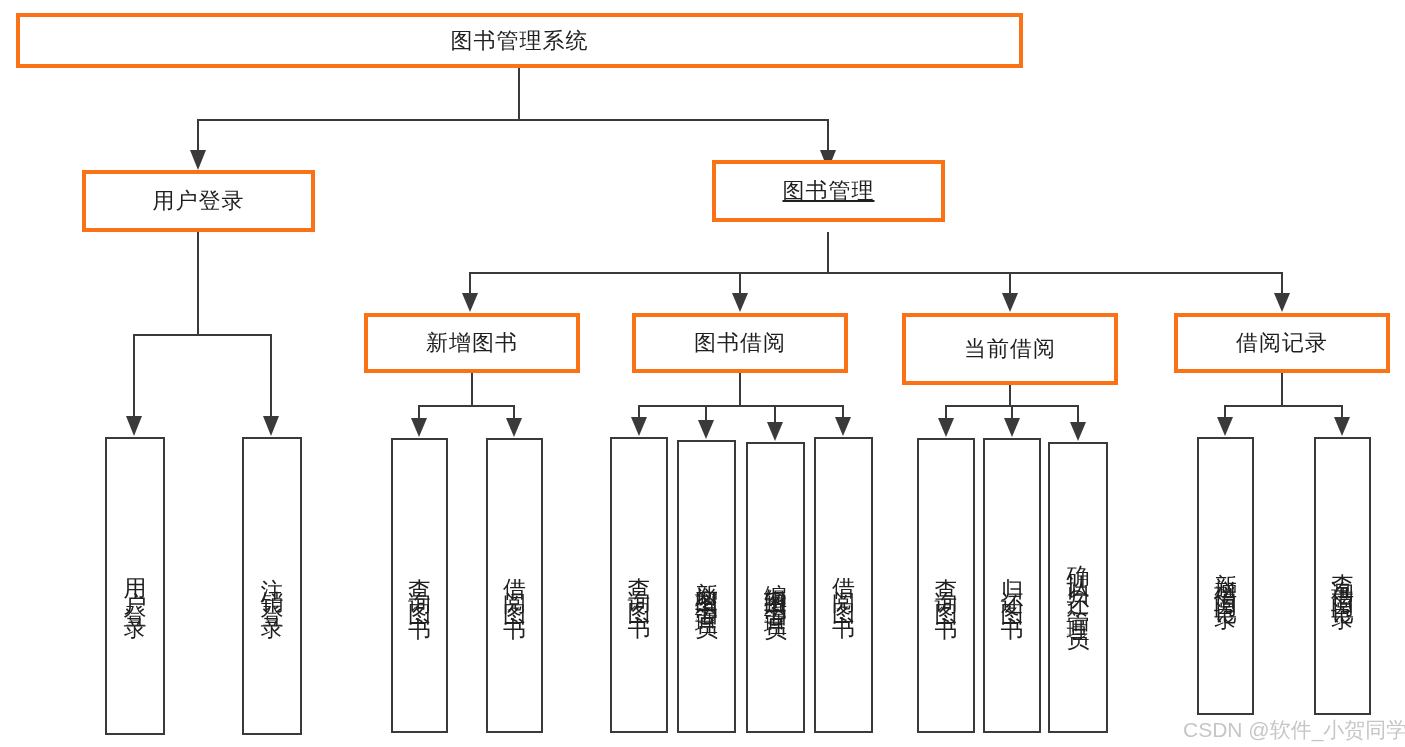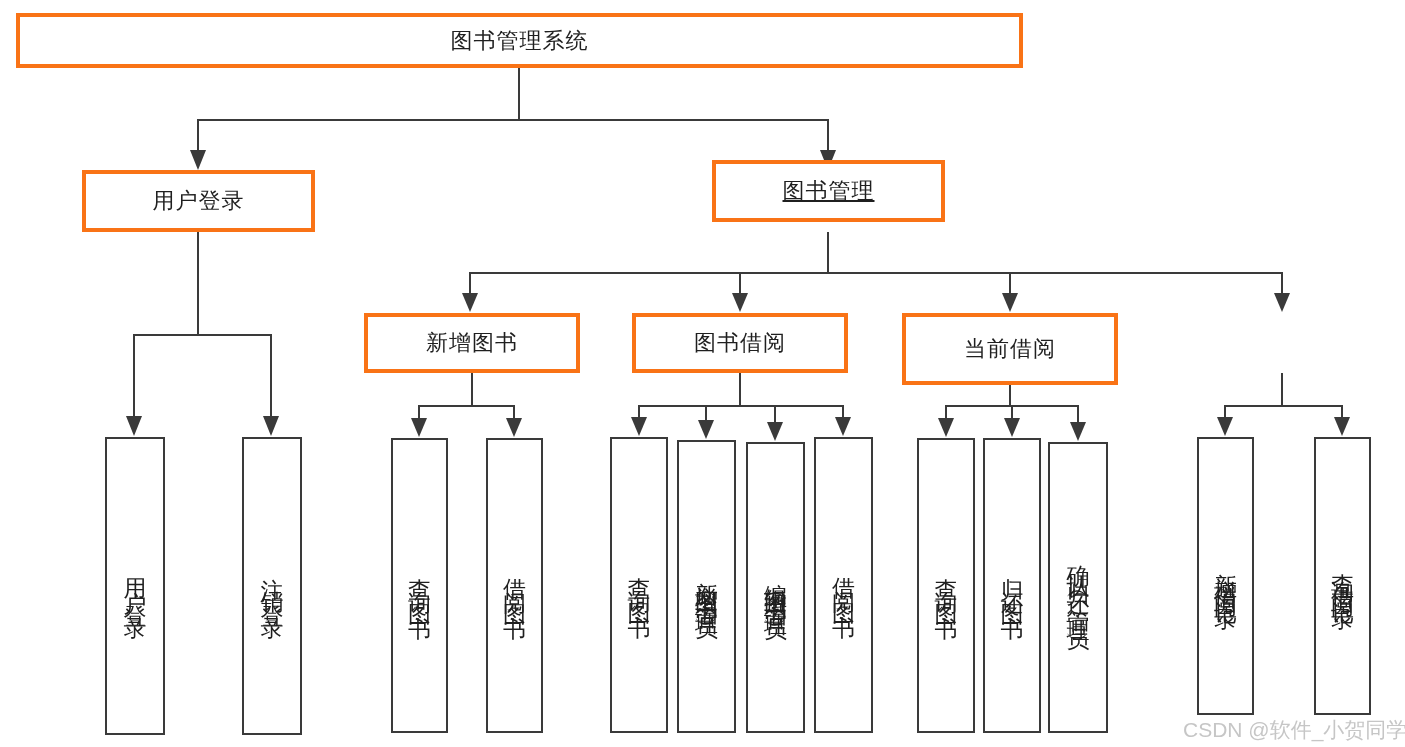--- a/index.html
+++ b/index.html
@@ -150,20 +150,23 @@
 
   <div class="node" style="left:364px; top:313px; width:216px; height:60px;">
     <span>新增图书</span>
   </div>
   <div class="node" style="left:632px; top:313px; width:216px; height:60px;">
     <span>图书借阅</span>
   </div>
   <div class="node" style="left:902px; top:313px; width:216px; height:72px;">
     <span>当前借阅</span>
   </div>
+  <div class="node" style="left:1174px; top:313px; width:216px; height:60px;">
+    <span>借阅记录</span>
+  </div>
 
   <div class="leaf" style="left:105px; top:437px; width:60px; height:298px;">
     <span class="v-text ls-a">用户登录</span>
   </div>
   <div class="leaf" style="left:242px; top:437px; width:60px; height:298px;">
     <span class="v-text ls-a">注销登录</span>
   </div>
 
   <div class="leaf" style="left:391px; top:438px; width:57px; height:295px;">
     <span class="v-text ls-a">查询图书</span>

